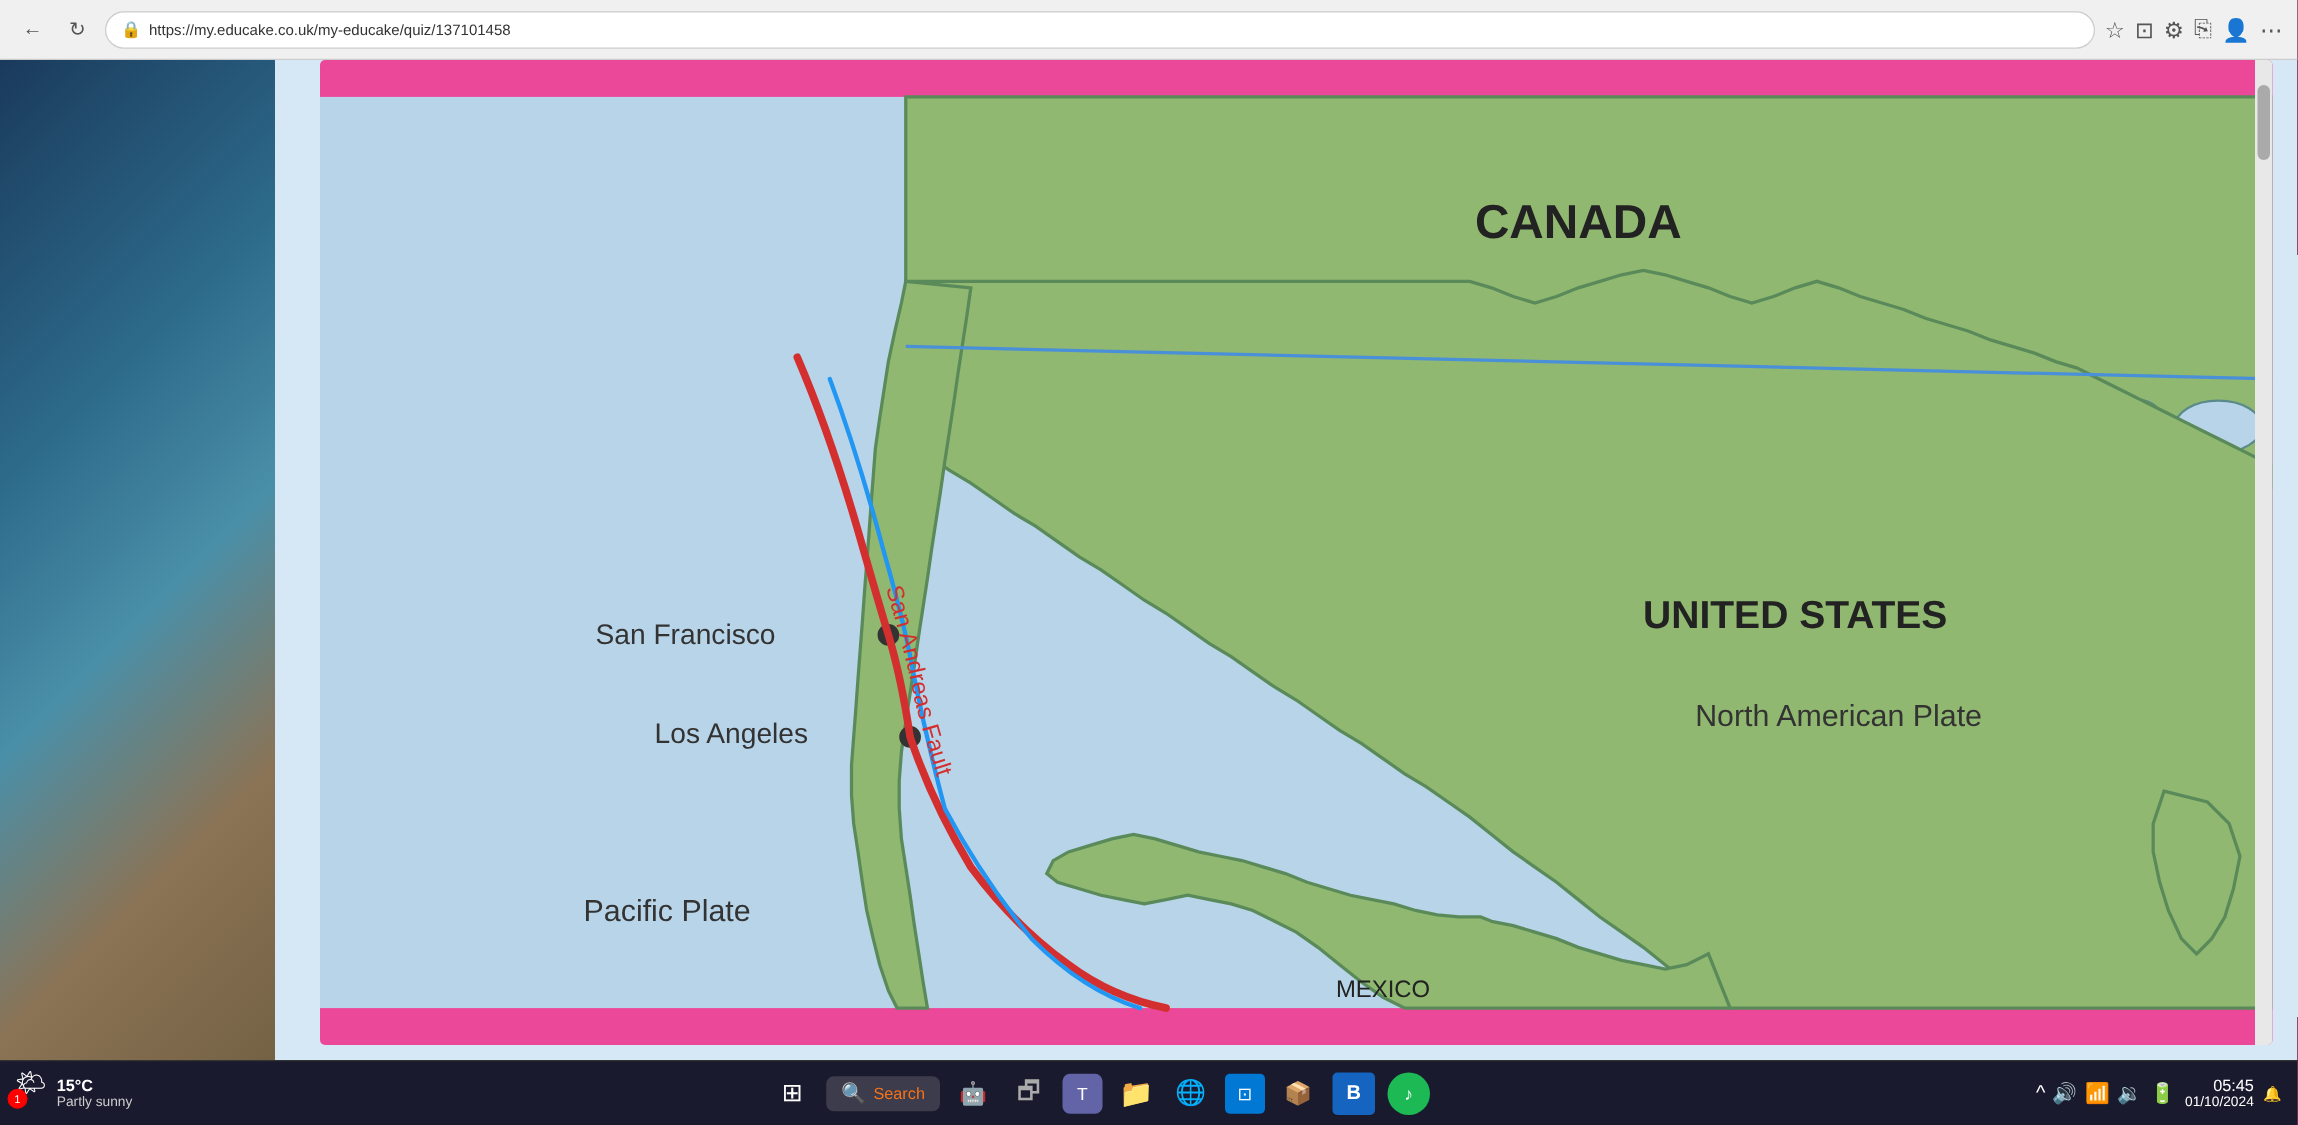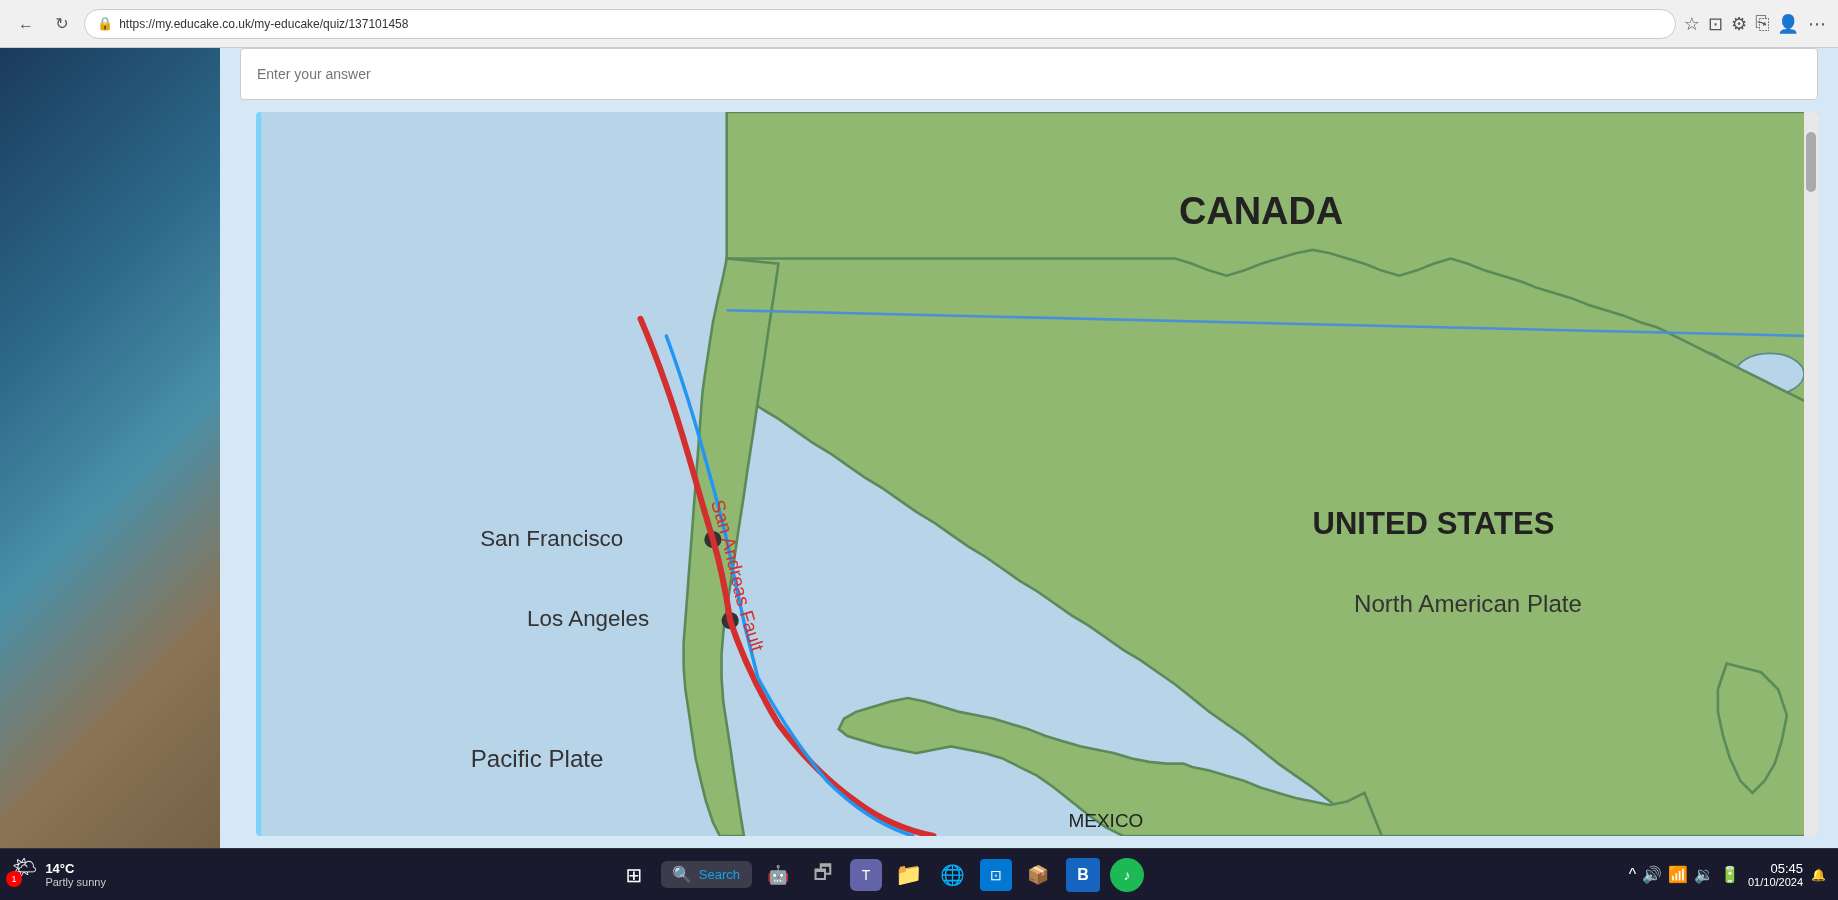--- a/index.html
+++ b/index.html
@@ -107,21 +107,21 @@
       border-radius: 4px;
       padding: 0 16px;
       font-size: 14px;
       color: #999;
       background: white;
     }
 
     
     .map-container {
       margin: 0 20px 12px 36px;
-      background: #7dd3fc;
+      background: #ec4899;
       border-radius: 4px;
       overflow: hidden;
       flex: 1;
       position: relative;
       text-align: center;
     }
 
     .map-inner {
       width: 100%;
       height: 100%;
@@ -203,21 +203,21 @@
 
     .search-bar {
       display: flex;
       align-items: center;
       background: rgba(255,255,255,0.15);
       border-radius: 6px;
       padding: 4px 12px;
       gap: 6px;
       cursor: pointer;
     }
-    .search-bar-text { color: #0ea5e9; font-size: 13px; }
+    .search-bar-text { color: #f97316; font-size: 13px; }
 
     .taskbar-right {
       display: flex;
       align-items: center;
       gap: 8px;
       color: white;
       font-size: 12px;
     }
     .system-icons { display: flex; gap: 6px; align-items: center; font-size: 16px; }
     .clock { text-align: right; }
@@ -244,23 +244,20 @@
   </div>
 </div>
 
 <div class="page-content">
 
   <div class="bg-landscape"></div>
 
   <div class="main-panel">
 
 
-    <div class="answer-input-container">
-      <input class="answer-input" type="text" placeholder="Enter your answer" style="">
-    </div>
 
     <div class="map-container">
       <div class="map-inner">
         <svg class="map-svg" viewBox="0 0 900 420">
 
           <rect width="900" height="420" fill="#b8d4e8"></rect>
 
           <path d="M270,0 L900,0 L900,180 
                    L870,175 L850,170 L840,165 L830,155 L820,150 L810,158 L800,165 
                    L790,162 L785,155 L780,150 L775,148 L770,152 L775,160 L780,168 
@@ -354,21 +351,21 @@
   </div>
 </div>
 
 <div class="taskbar">
   <div class="taskbar-left">
     <div style="position:relative; display:inline-block;">
       <span class="weather-icon">🌤</span>
       <span class="weather-badge">1</span>
     </div>
     <div class="weather-text">
-      <span class="weather-temp">14°C</span>
+      <span class="weather-temp">15°C</span>
       <span class="weather-desc">Partly sunny</span>
     </div>
   </div>
 
   <div class="taskbar-center">
     <div class="taskbar-icon" style="color:white;">⊞</div>
     <div class="search-bar">
       <span>🔍</span>
       <span class="search-bar-text">Search</span>
     </div>

